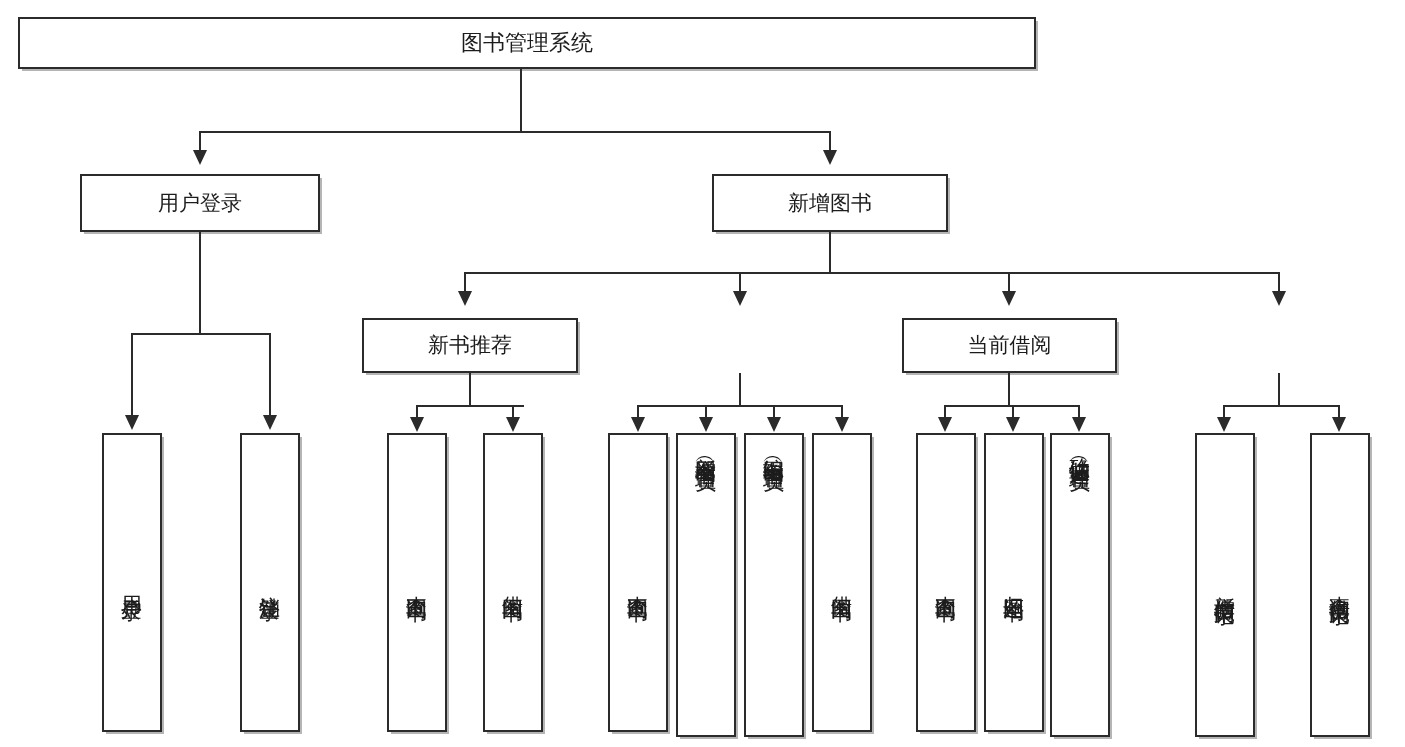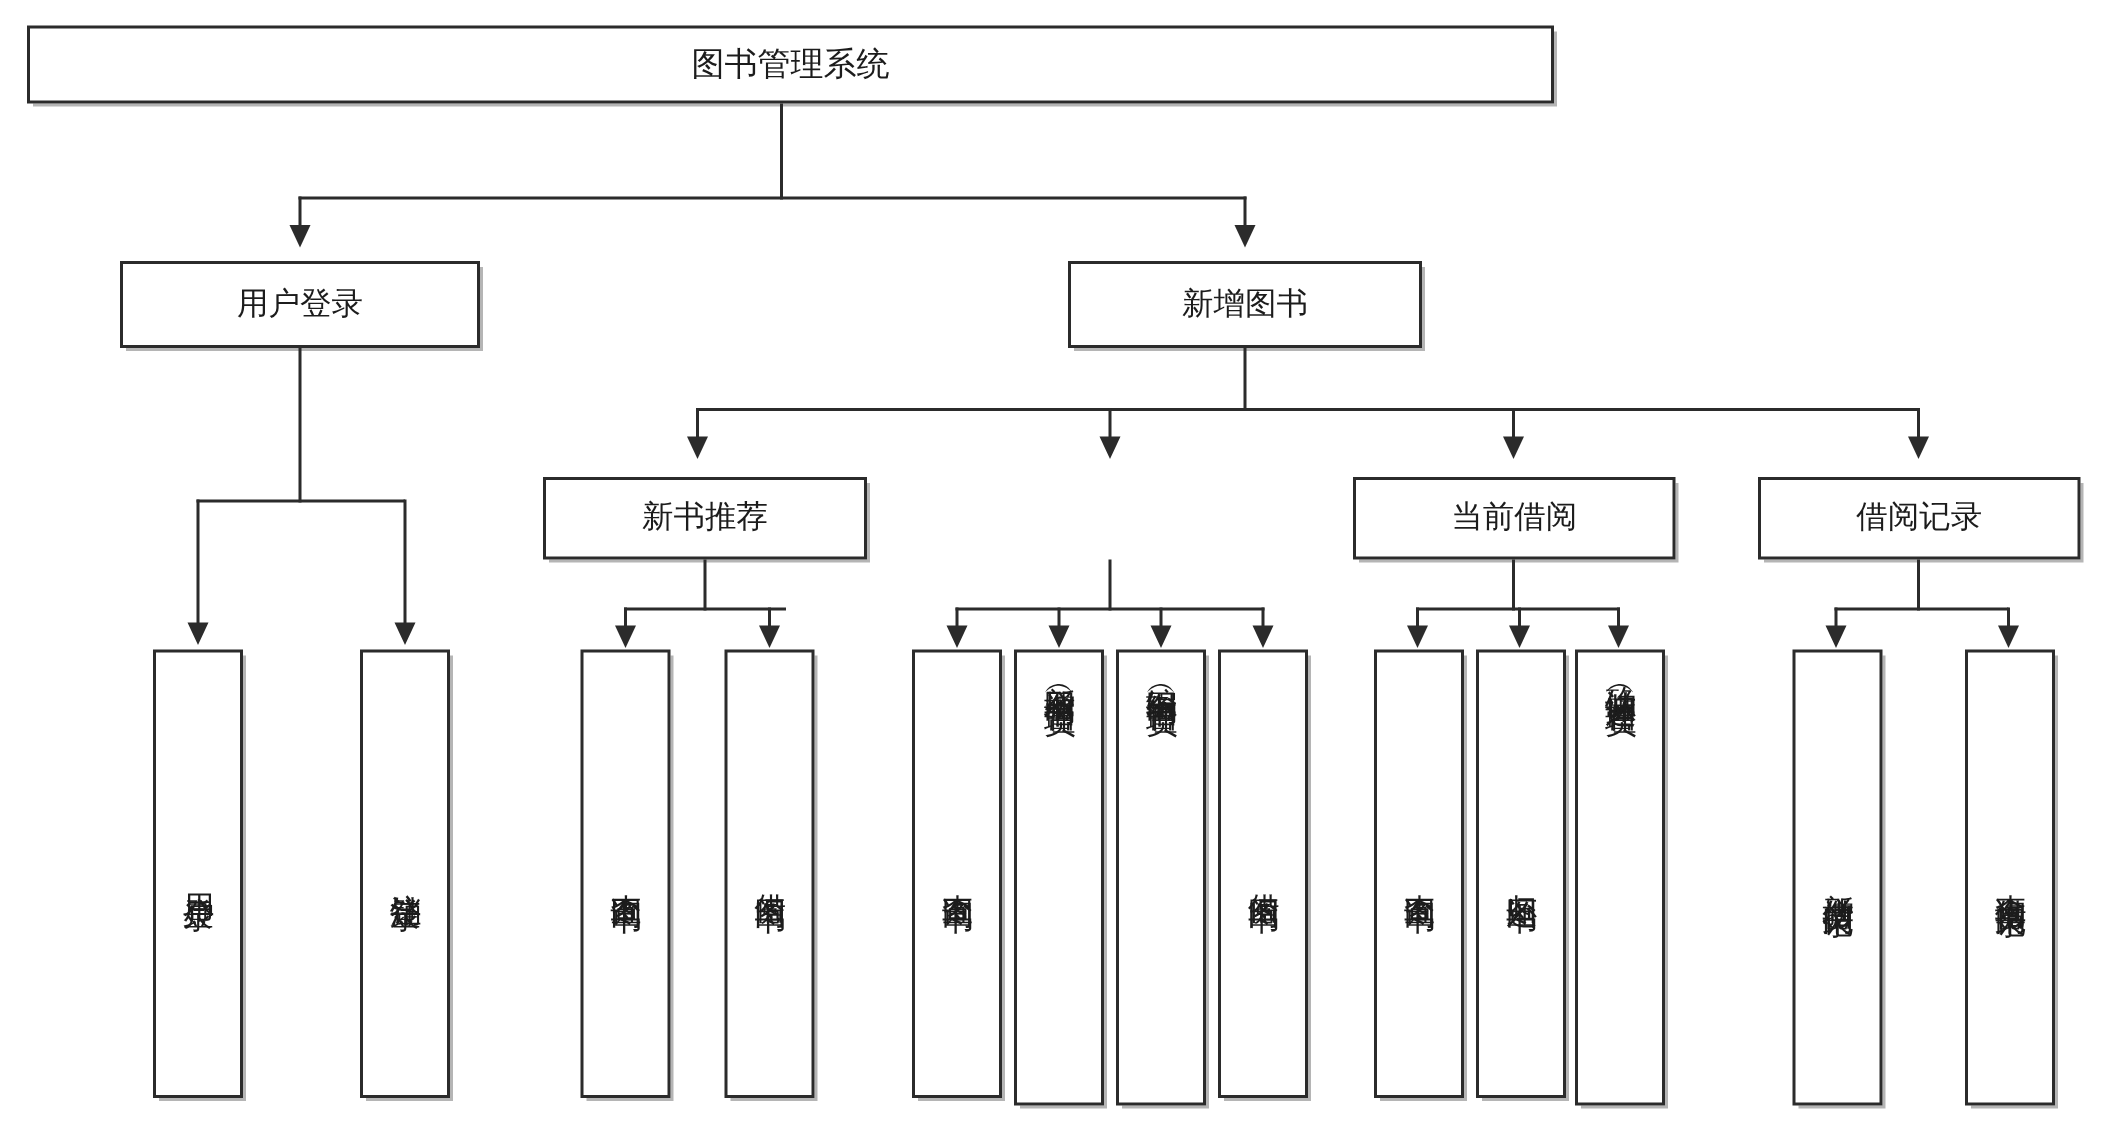--- a/index.html
+++ b/index.html
@@ -124,23 +124,20 @@
   <div class="arrow" style="left:733px; top:291px;"></div>
   <div class="arrow" style="left:1002px; top:291px;"></div>
   <div class="arrow" style="left:1272px; top:291px;"></div>
 
   <div class="node horiz" style="left:362px; top:318px; width:216px; height:55px;">
     <span class="label">新书推荐</span>
   </div>
   <div class="node horiz" style="left:902px; top:318px; width:215px; height:55px;">
     <span class="label">当前借阅</span>
   </div>
-  <div class="node horiz" style="left:1172px; top:318px; width:215px; height:55px;">
-    <span class="label">借阅记录</span>
-  </div>
 
   <div class="ln v" style="left:469px; top:373px; height:34px;"></div>
   <div class="ln h" style="left:416px; top:405px; width:108px;"></div>
   <div class="ln v" style="left:416px; top:405px; height:14px;"></div>
   <div class="ln v" style="left:512px; top:405px; height:14px;"></div>
   <div class="arrow" style="left:410px; top:417px;"></div>
   <div class="arrow" style="left:506px; top:417px;"></div>
 
   <div class="ln v" style="left:739px; top:373px; height:34px;"></div>
   <div class="ln h" style="left:637px; top:405px; width:206px;"></div>

